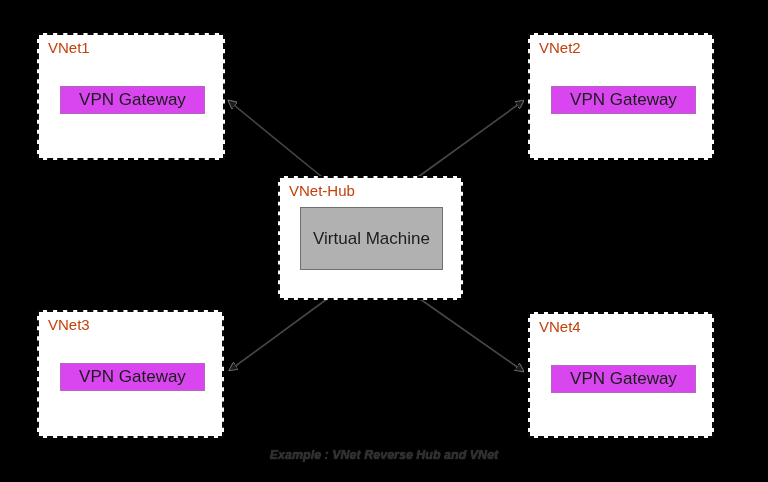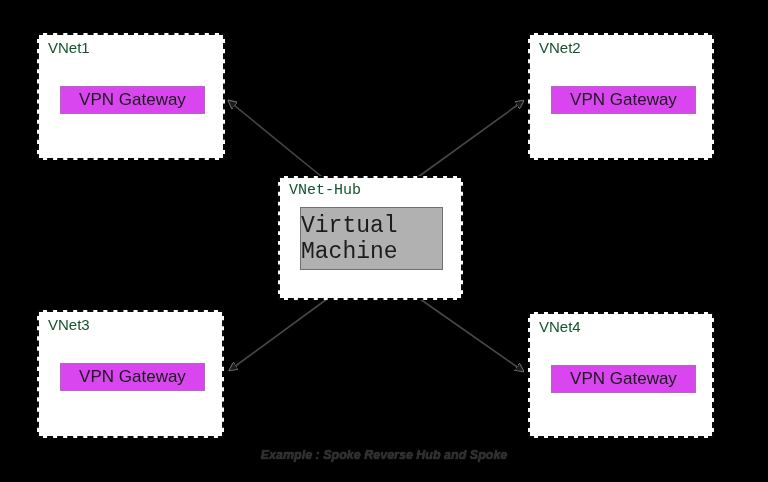--- a/index.html
+++ b/index.html
@@ -26,21 +26,21 @@
     background: #ffffff;
     border: 2px dashed #0a0a0a;
     box-sizing: border-box;
     z-index: 2;
   }
   .vnet-label {
     position: absolute;
     left: 9px;
     top: 4px;
     font-size: 15px;
-    color: #14532d;
+    color: #c2410c;
   }
   .gateway {
     position: absolute;
     left: 21px;
     top: 51px;
     width: 145px;
     height: 28px;
     background: #d946ef;
     border: 1px dotted #8a8a8a;
     box-sizing: border-box;
@@ -53,35 +53,34 @@
   .hub-box {
     position: absolute;
     left: 278px;
     top: 176px;
     width: 185px;
     height: 124px;
     background: #ffffff;
     border: 2px dashed #0a0a0a;
     box-sizing: border-box;
     z-index: 2;
-    font-family: Liberation Mono, monospace;
   }
   .vm-box {
     position: absolute;
     left: 20px;
     top: 29px;
     width: 143px;
     height: 63px;
     background: #b1b1b1;
     border: 1px solid #707070;
     box-sizing: border-box;
     display: flex;
     align-items: center;
     justify-content: center;
-    font-size: 23px;
+    font-size: 17px;
     color: #1c1c1c;
   }
   .caption {
     position: absolute;
     left: 0;
     top: 448px;
     width: 768px;
     text-align: center;
     font-size: 12.5px;
     font-style: italic;
@@ -131,15 +130,15 @@
   <div class="vnet-box vnet3">
     <div class="vnet-label">VNet3</div>
     <div class="gateway">VPN Gateway</div>
   </div>
 
   <div class="vnet-box vnet4">
     <div class="vnet-label">VNet4</div>
     <div class="gateway">VPN Gateway</div>
   </div>
 
-  <div class="caption">Example : Spoke Reverse Hub and Spoke</div>
+  <div class="caption">Example : VNet Reverse Hub and VNet</div>
 
 </div>
 
 </body></html>

